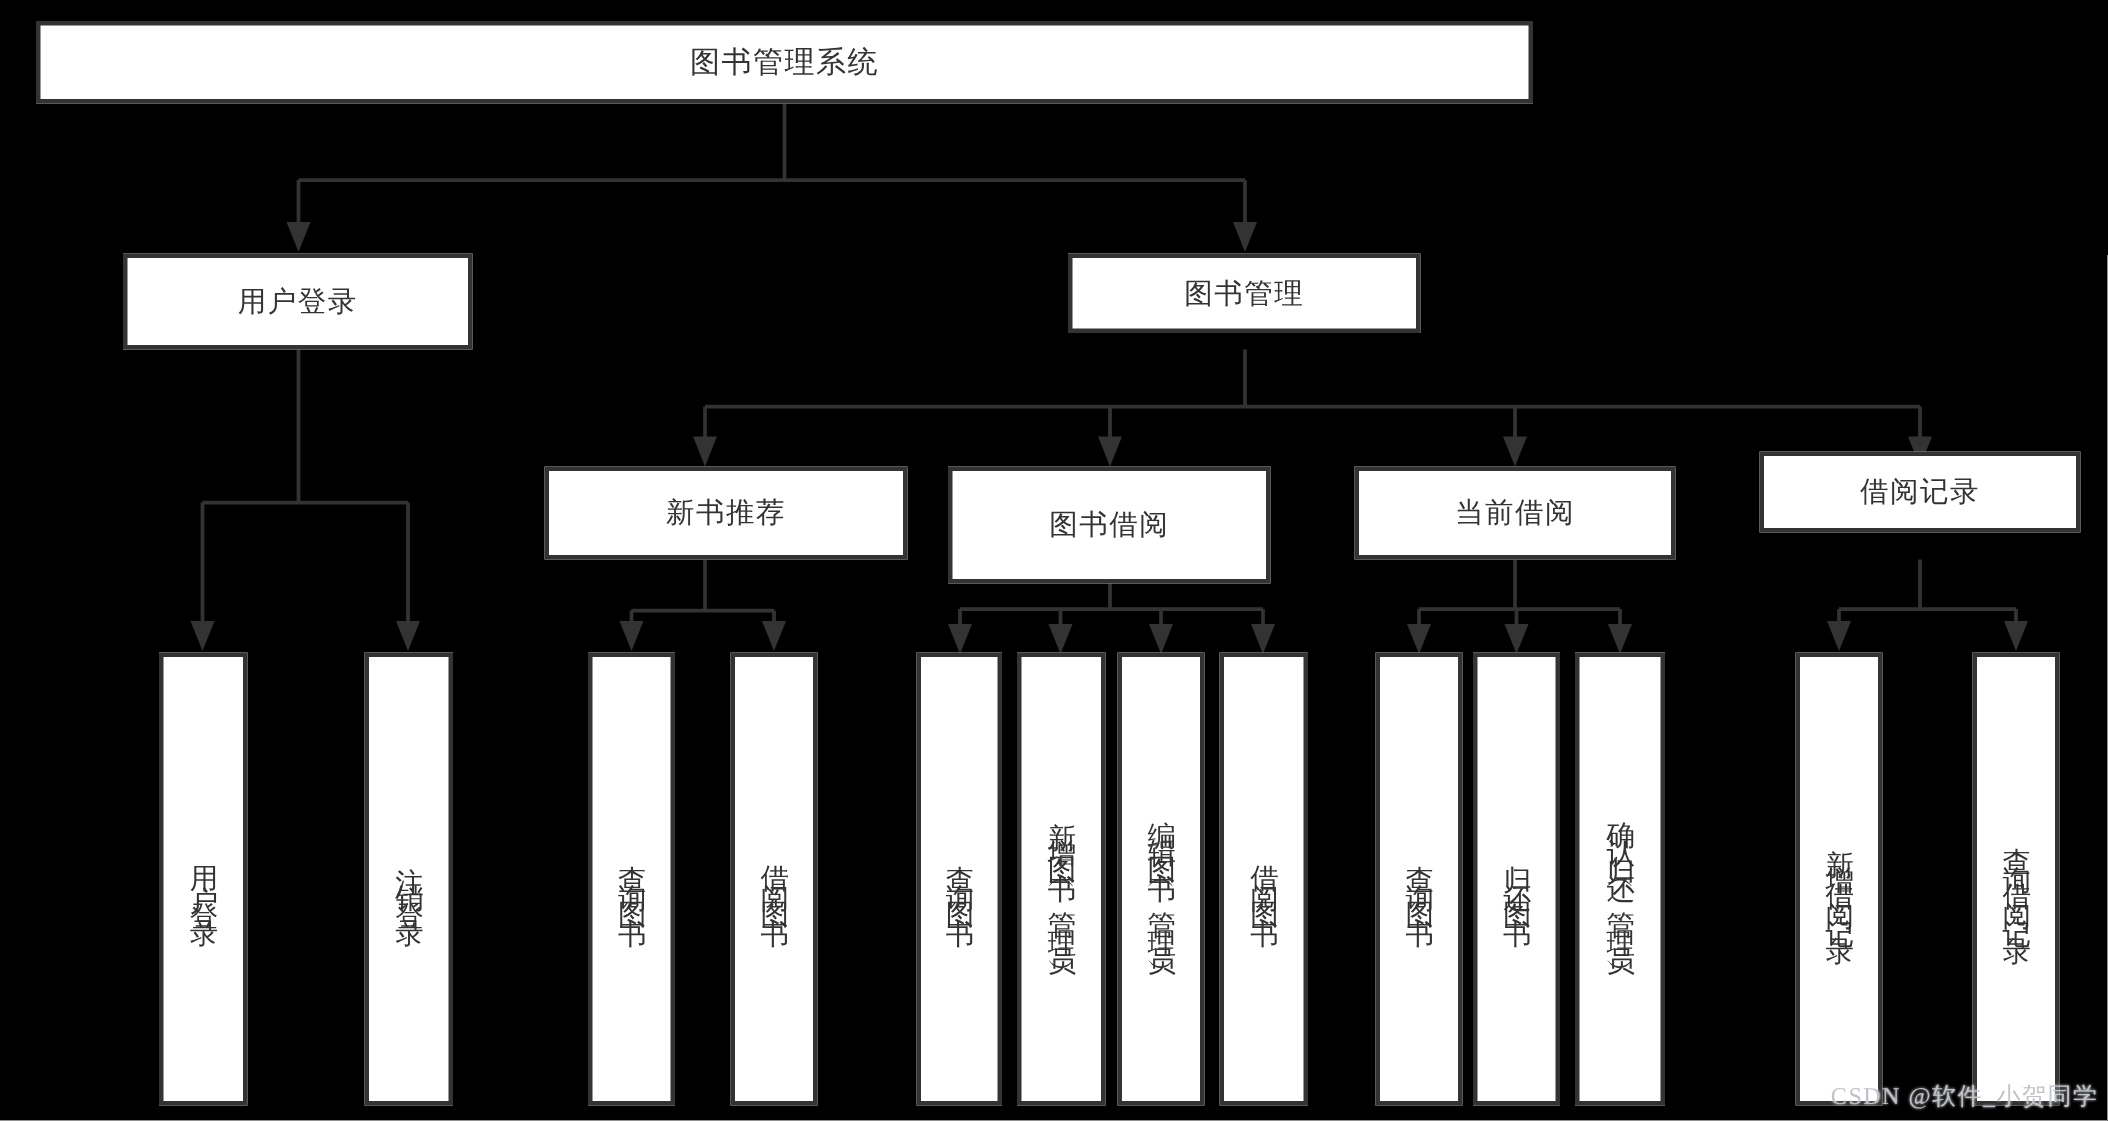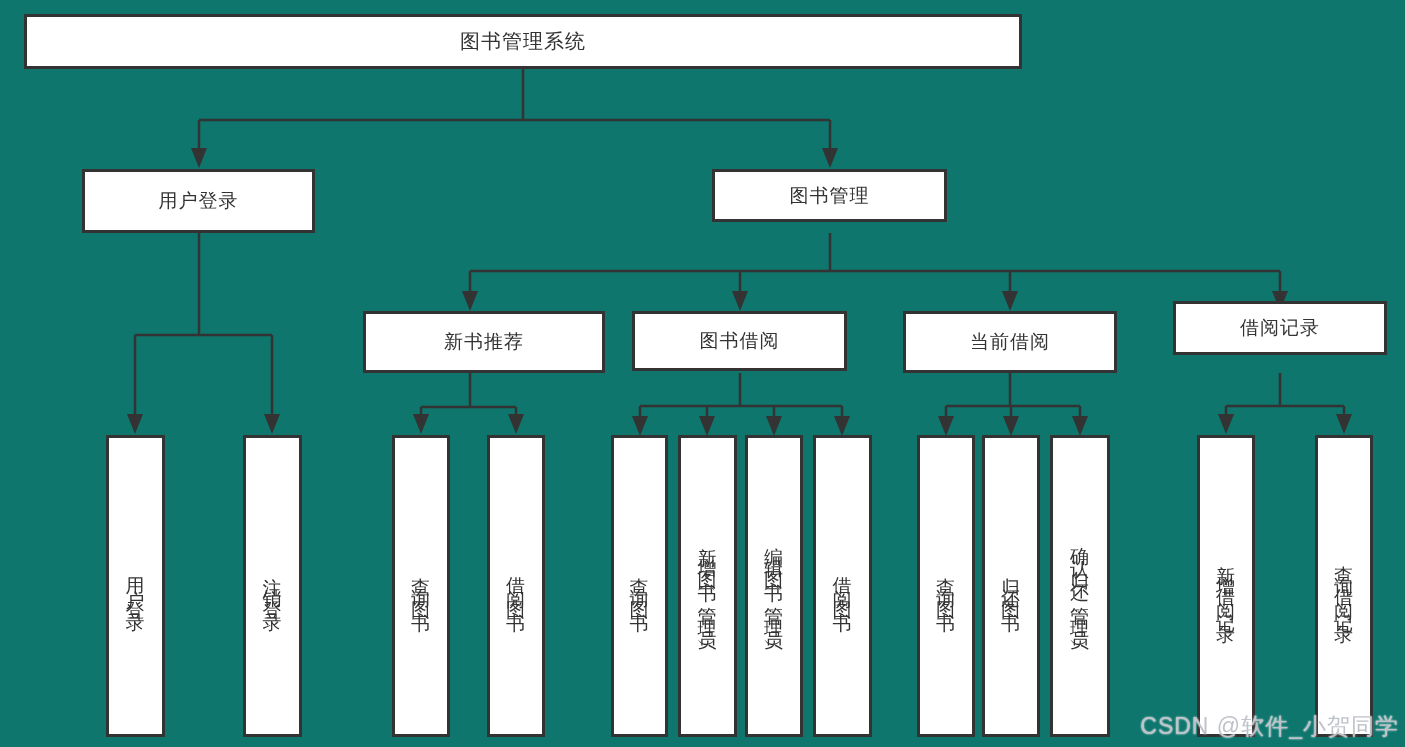--- a/index.html
+++ b/index.html
@@ -1,20 +1,20 @@
 <!DOCTYPE html>
 <html><head>
 <meta charset="utf-8">
 <style>
   html,body{margin:0;padding:0;background:#ffffff;}
   .canvas{
     position:relative;
     width:1405px;height:747px;
-    background:#0f766e;
-    font-family:Liberation Sans, sans-serif;
+    background:#000000;
+    font-family:Liberation Serif, serif;
     color:#333333;
     overflow:hidden;
   }
   svg.connectors{position:absolute;left:0;top:0;width:100%;height:100%;}
   .box{
     position:absolute;
     border:3px solid #333333;
     background:#ffffff;
     display:flex;align-items:center;justify-content:center;
     box-sizing:border-box;
@@ -34,21 +34,21 @@
   }
   .vbox .lbl{
     writing-mode:vertical-rl;
     text-orientation:mixed;
     letter-spacing:12px;
     line-height:1;
   }
   .watermark{
     position:absolute;
     right:6px;bottom:5px;
-    font-size:23px;
+    font-size:16px;
     color:#bfc3c9;
     letter-spacing:1px;
     z-index:5;
     text-shadow:0 0 2px #ffffff;
   }
 </style>
 </head>
 <body>
 
 <div class="canvas">
@@ -100,21 +100,21 @@
   <div class="box" style="left:82px;top:169px;width:233px;height:64px">
     <span class="lbl">用户登录</span>
   </div>
   <div class="box" style="left:712px;top:169px;width:235px;height:53px">
     <span class="lbl">图书管理</span>
   </div>
 
   <div class="box" style="left:363px;top:311px;width:242px;height:62px">
     <span class="lbl">新书推荐</span>
   </div>
-  <div class="box" style="left:632px;top:311px;width:215px;height:60px">
+  <div class="box" style="left:632px;top:311px;width:215px;height:78px">
     <span class="lbl">图书借阅</span>
   </div>
   <div class="box" style="left:903px;top:311px;width:214px;height:62px">
     <span class="lbl">当前借阅</span>
   </div>
   <div class="box" style="left:1173px;top:301px;width:214px;height:54px">
     <span class="lbl">借阅记录</span>
   </div>
 
   <div class="vbox" style="left:106px;width:59px">

